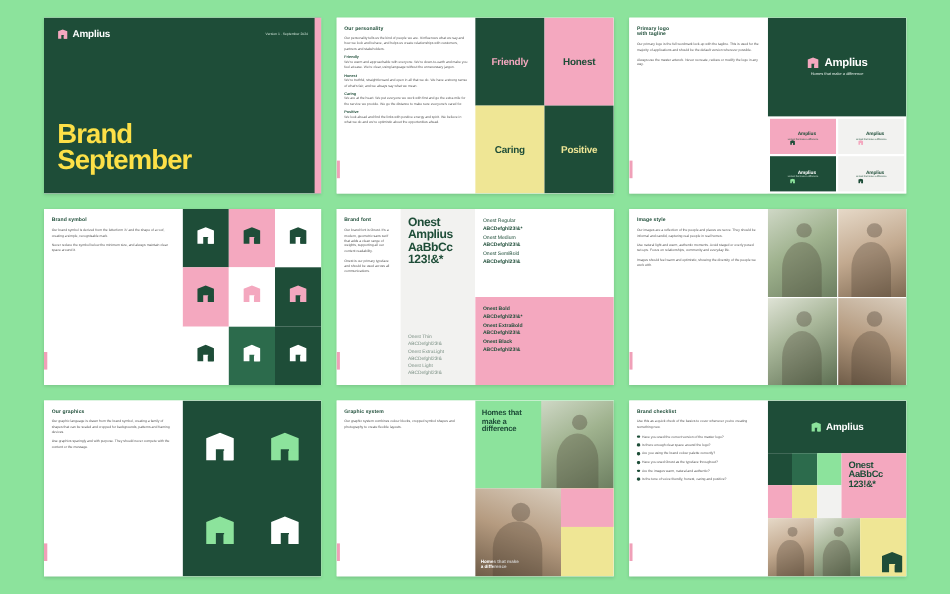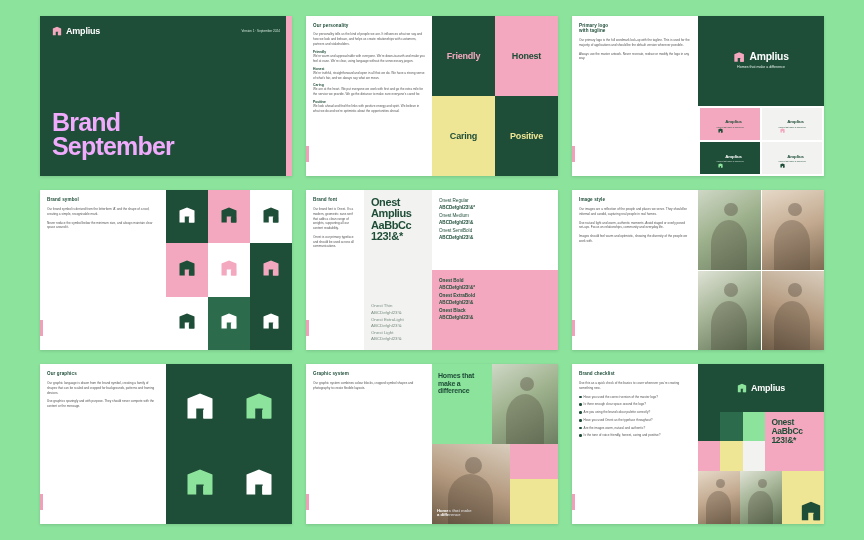--- a/index.html
+++ b/index.html
@@ -100,21 +100,21 @@
     font-size: 3.1px;
     color: #cfe3d7;
   }
   .cover-title {
     position: absolute;
     left: 12px;
     bottom: 18px;
     font-size: 25px;
     line-height: 0.96;
     font-weight: bold;
-    color: #f0abfc;
+    color: #fde047;
     letter-spacing: -0.8px;
   }
   .cover-spine {
     position: absolute;
     right: 0; top: 0; bottom: 0;
     width: 6px;
     background: #f4a8bf;
   }
 
   

